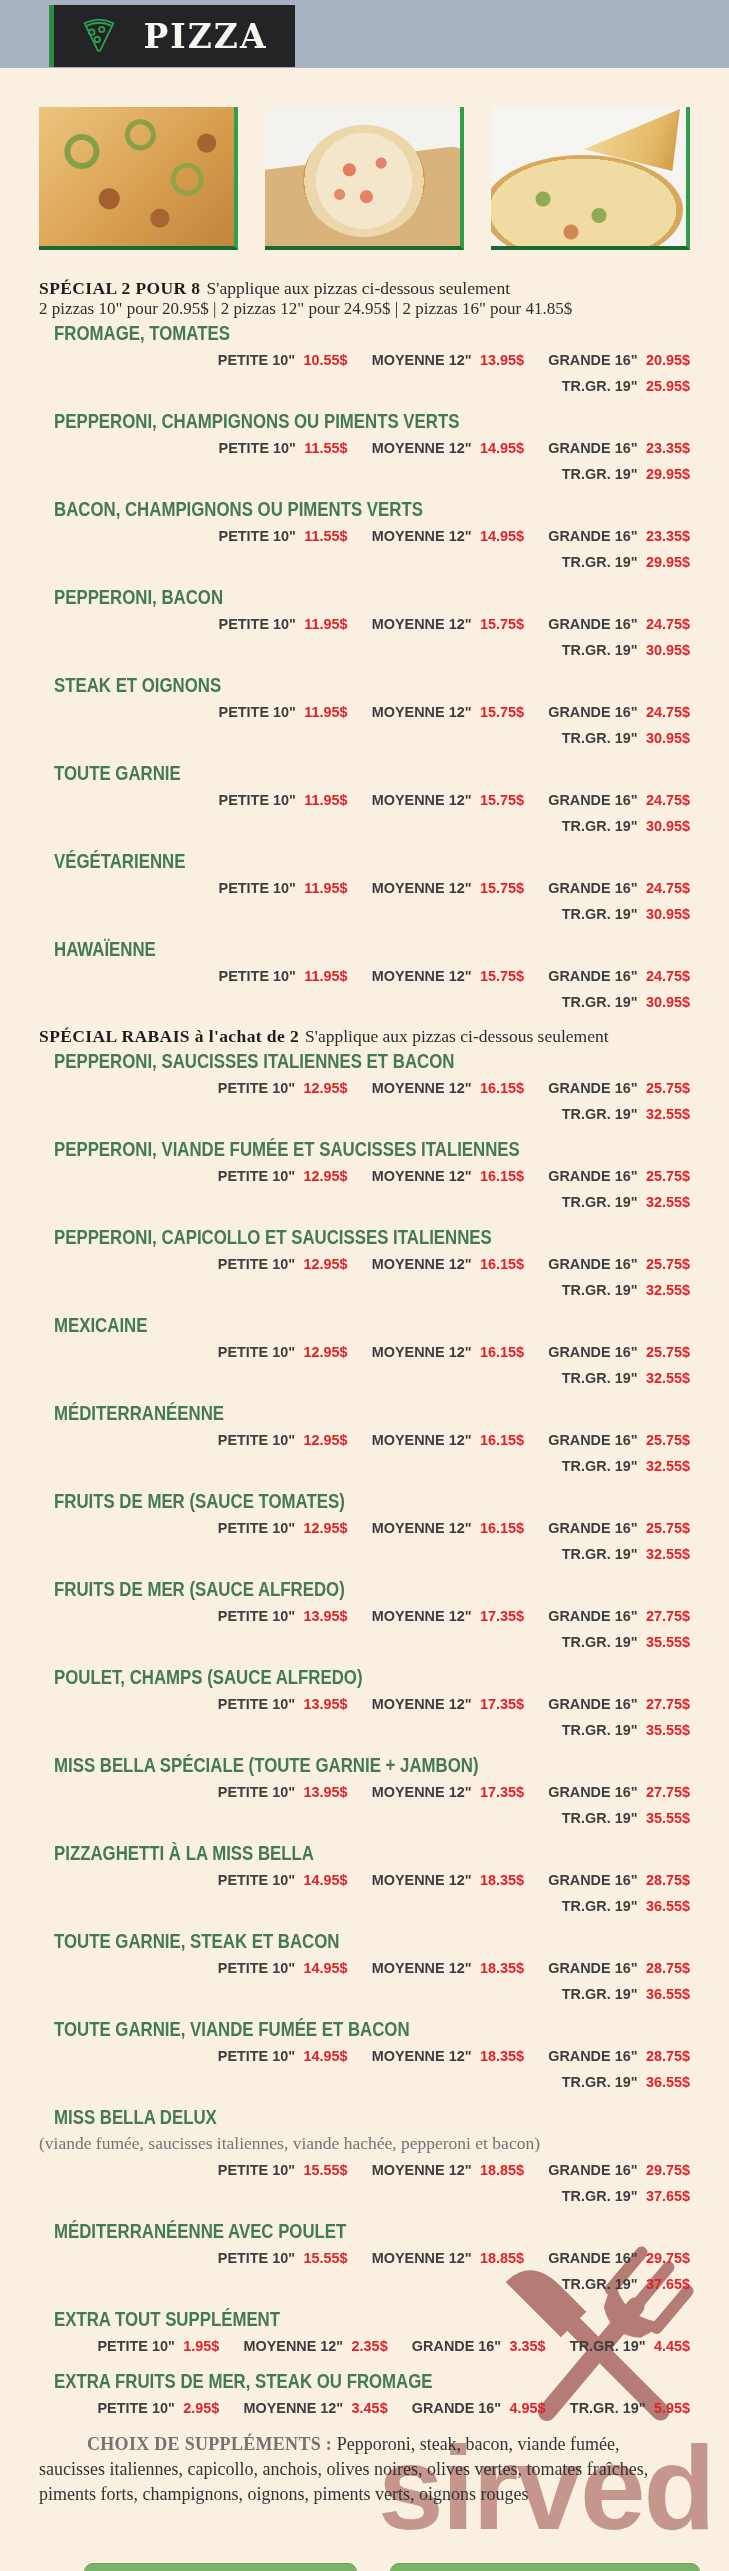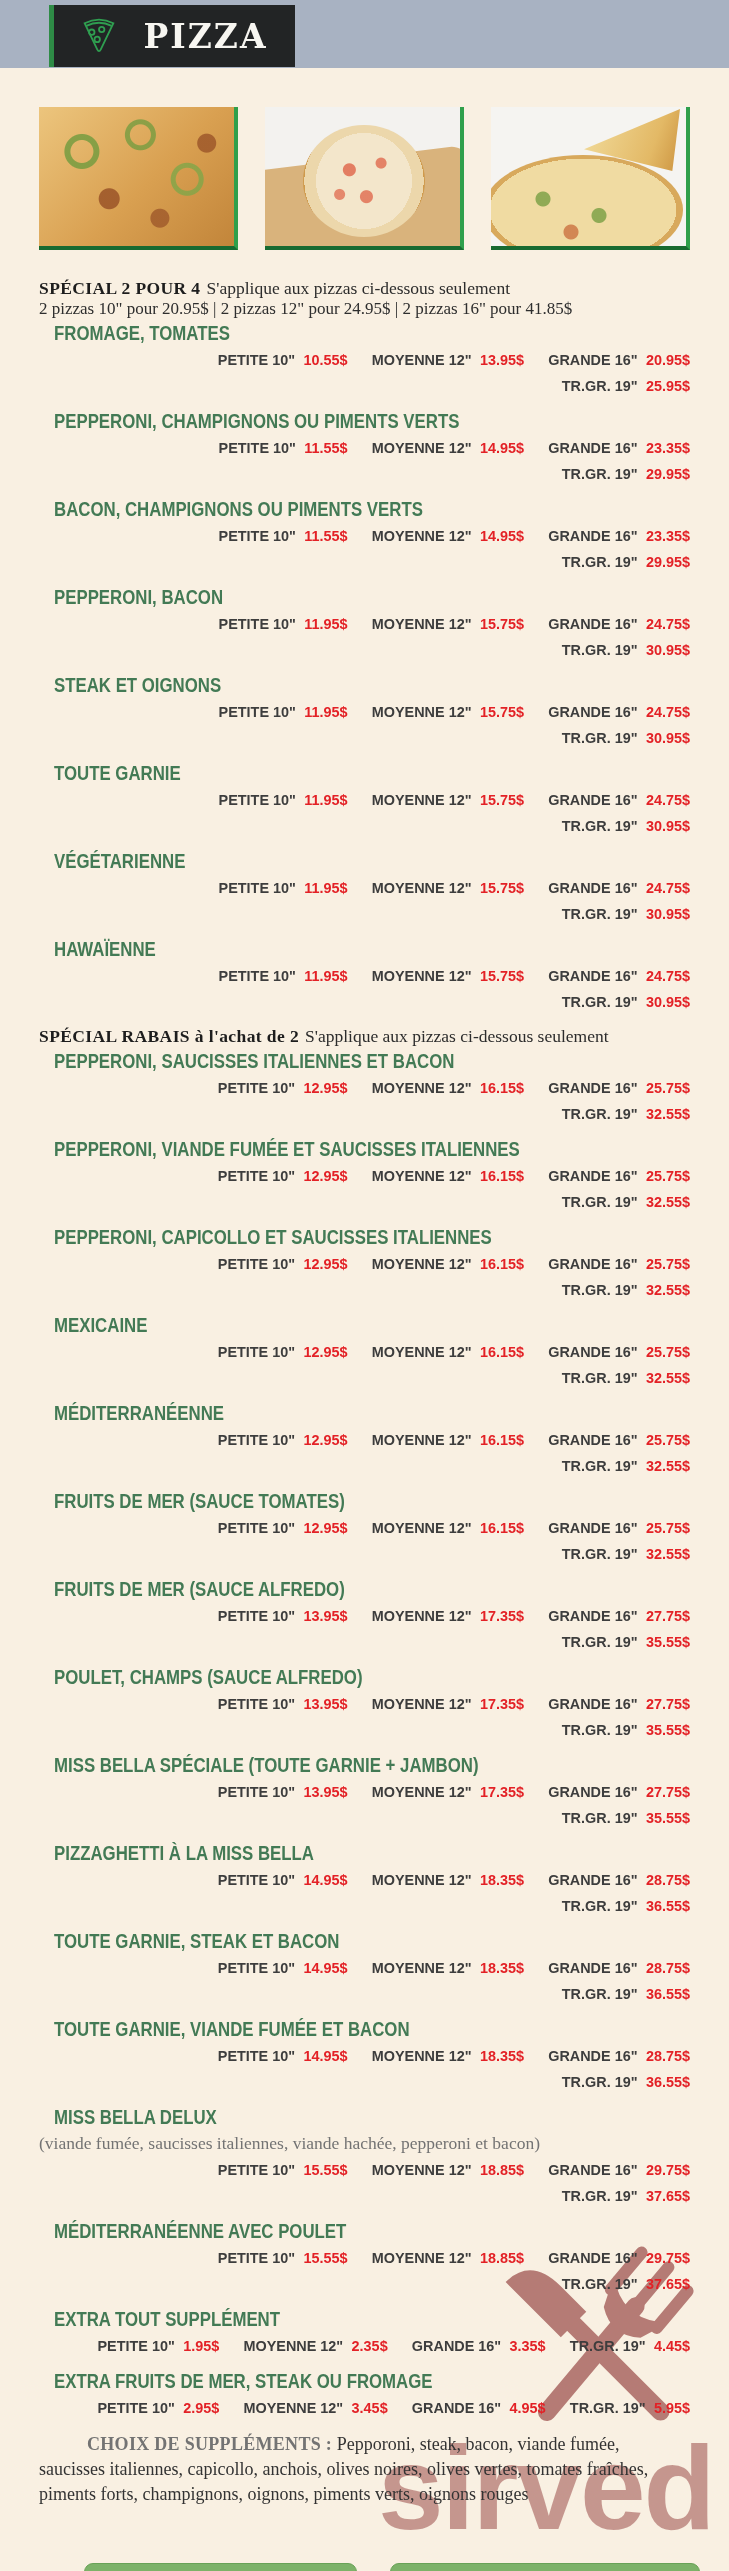--- a/index.html
+++ b/index.html
@@ -163,21 +163,21 @@
         <div class="pie"></div>
       </div>
       <div class="photo photo-3">
         <div class="pie"></div>
         <div class="slice"></div>
       </div>
     </div>
 
     <div id="menu-sections">
   <section class="section">
-    <p class="sec-head"><span class="sec-lead">SPÉCIAL 2 POUR 4</span><span class="sec-rest">S'applique aux pizzas ci-dessous seulement</span></p>
+    <p class="sec-head"><span class="sec-lead">SPÉCIAL 2 POUR 8</span><span class="sec-rest">S'applique aux pizzas ci-dessous seulement</span></p>
     <div class="sec-subs">
             <div class="sec-sub">2 pizzas 10" pour 20.95$ | 2 pizzas 12" pour 24.95$ | 2 pizzas 16" pour 41.85$</div>
           </div>
     <div class="items">
   <div class="item">
     <div class="item-name">FROMAGE, TOMATES</div>
 
     <div class="price-row row1">
       <span class="pair">
         <span class="plabel">PETITE 10"</span>

